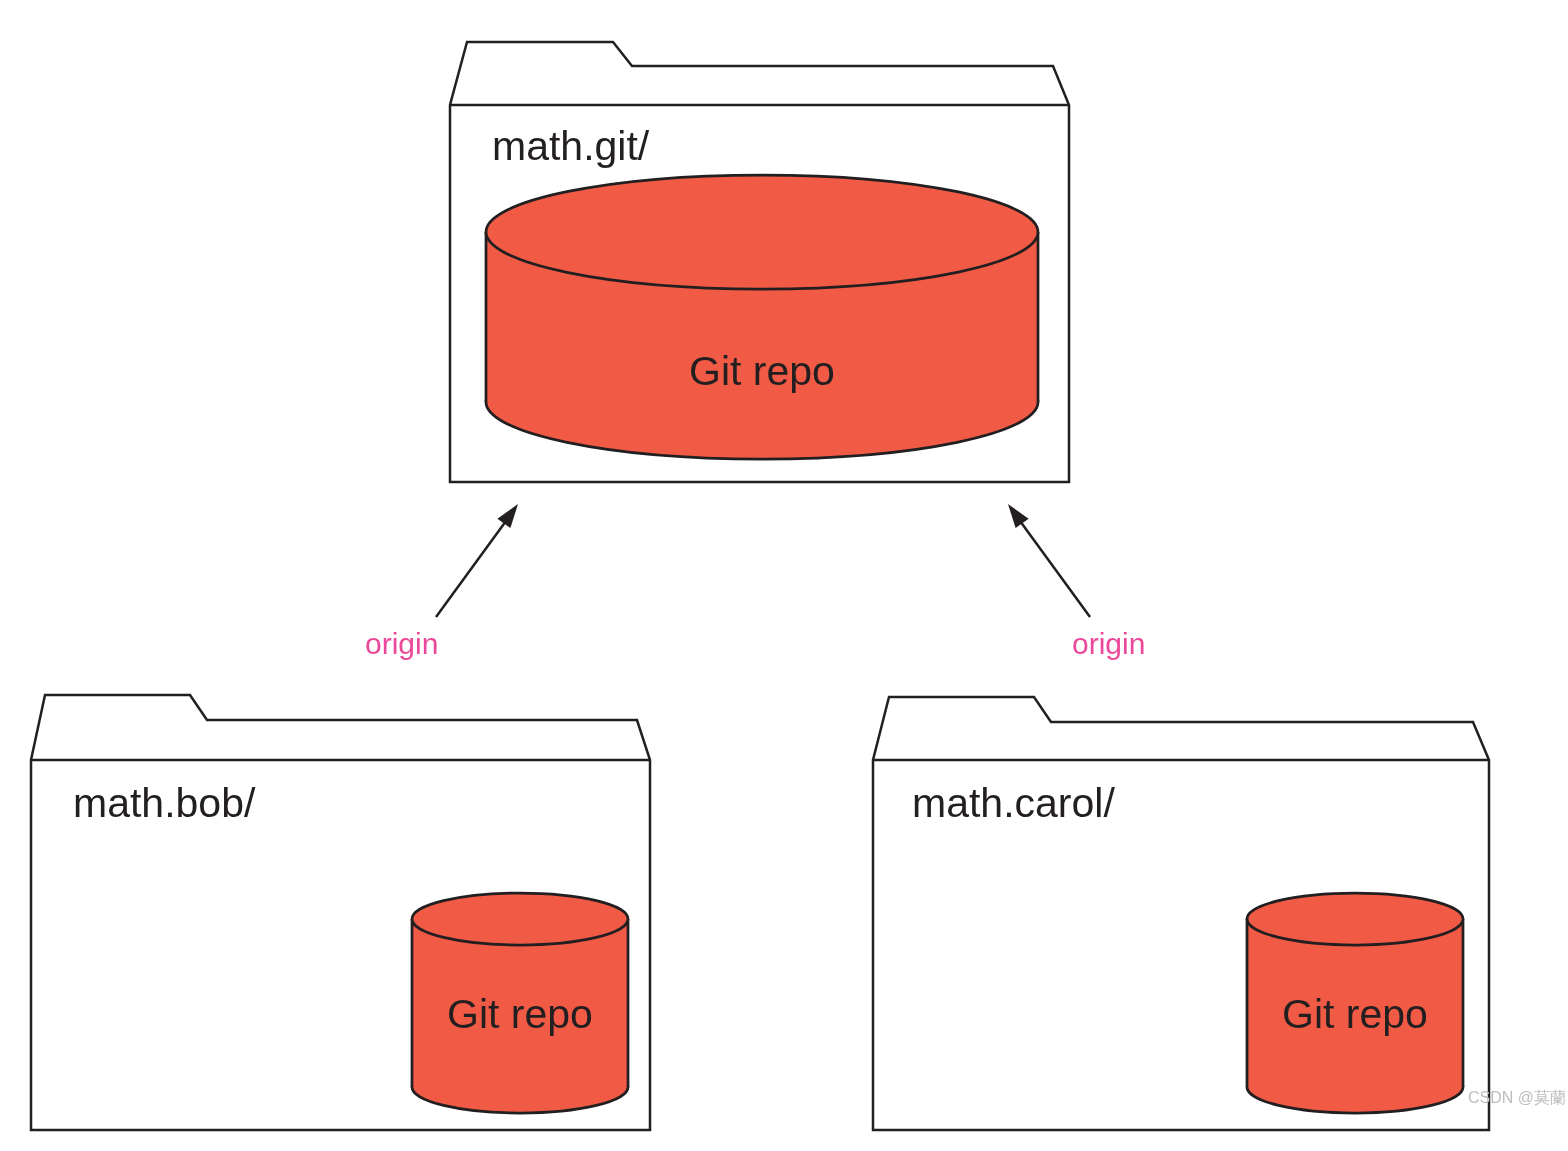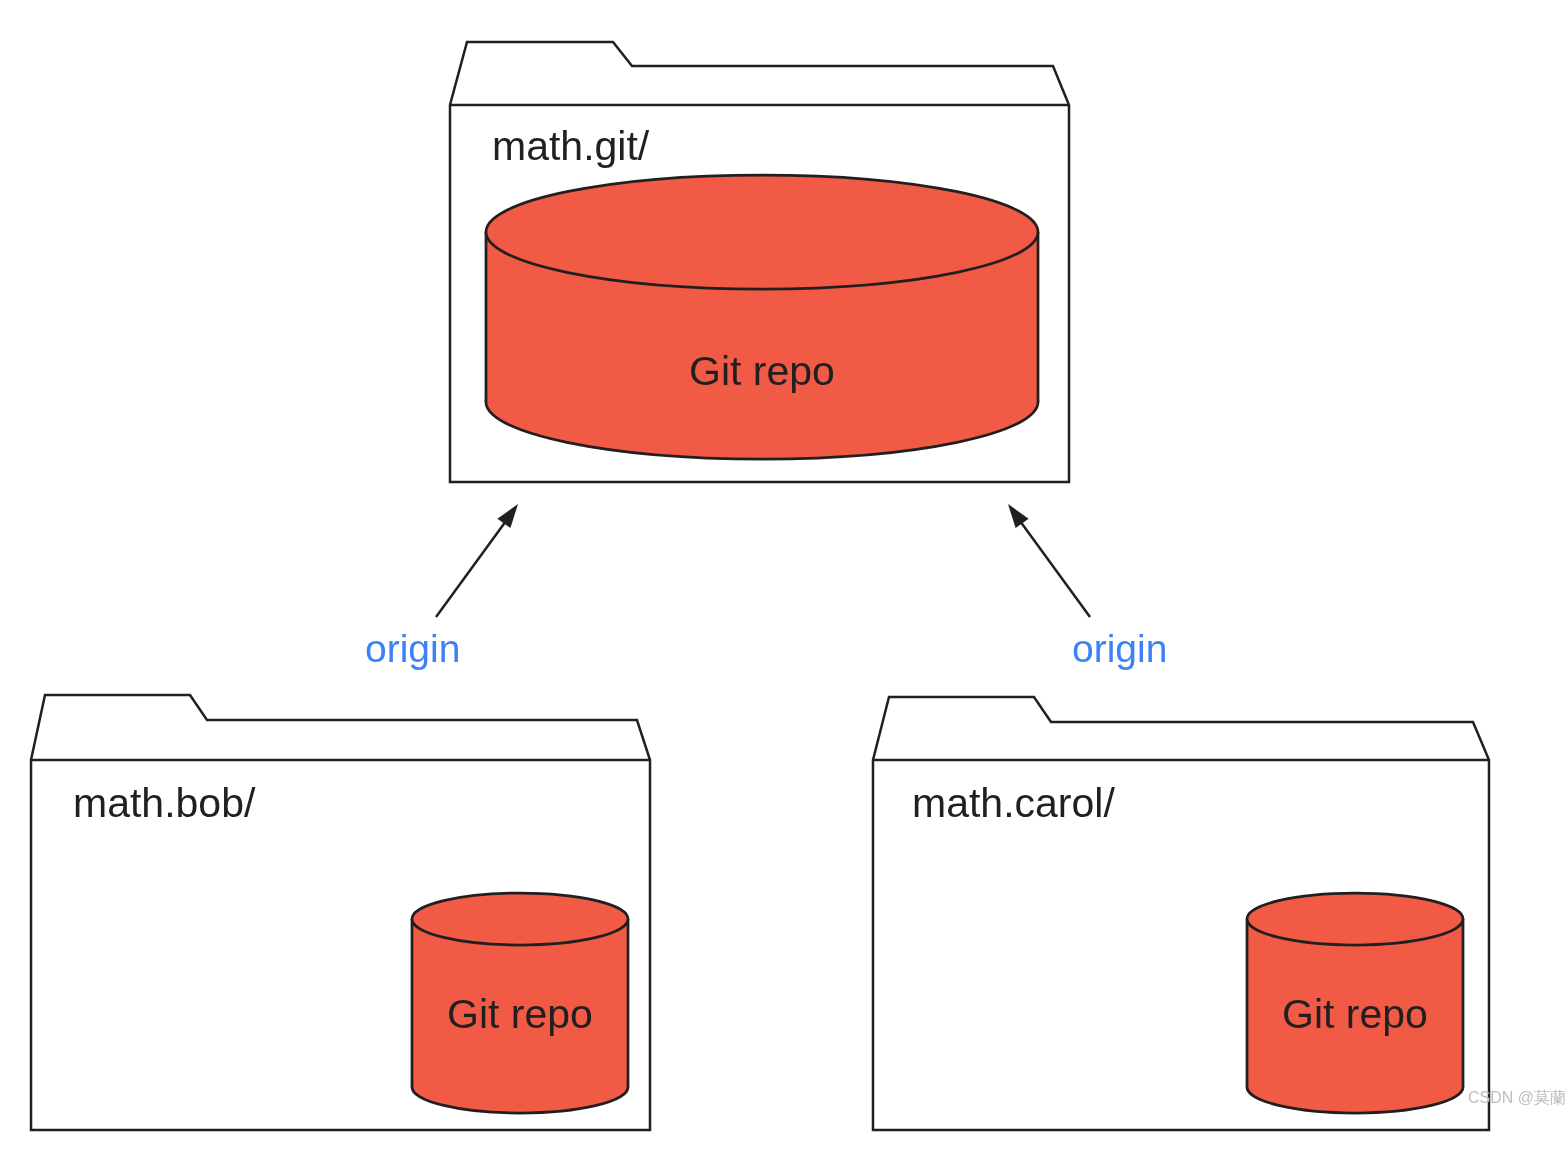--- a/index.html
+++ b/index.html
@@ -13,21 +13,21 @@
   svg{position:absolute;overflow:visible;}
   .outline{fill:#ffffff;stroke:#231F20;stroke-width:2.5;stroke-linejoin:miter;}
   .sep{stroke:#231F20;stroke-width:2.5;}
   .cyl-stroke{stroke:#231F20;stroke-width:2.75;}
   .no-stroke{stroke:none;}
   .folder-label{font-size:41px;fill:#231F20;}
   .repo-label{font-size:41px;fill:#231F20;text-anchor:middle;}
   .arrow-line{stroke:#231F20;stroke-width:2.5;}
   .arrow-head{fill:#231F20;stroke:none;}
   .origin-label{
-    position:absolute;font-size:39px;color:#3b82f6;line-height:1;
+    position:absolute;font-size:30px;color:#ec4899;line-height:1;
     white-space:nowrap;
   }
   .watermark{
     position:absolute;right:2px;top:1088px;
     font-size:16px;color:#bdbdbd;white-space:nowrap;
   }
 </style>
 </head>
 <body>
 

